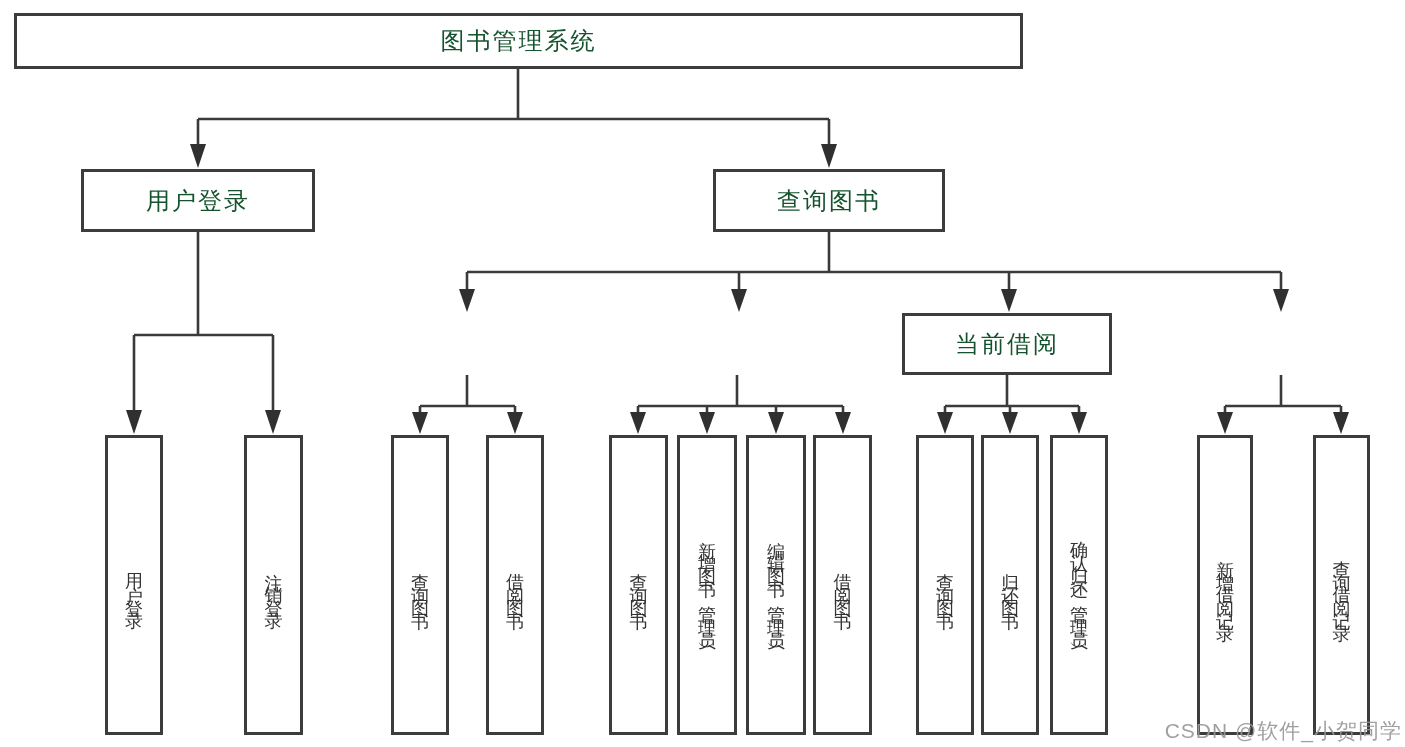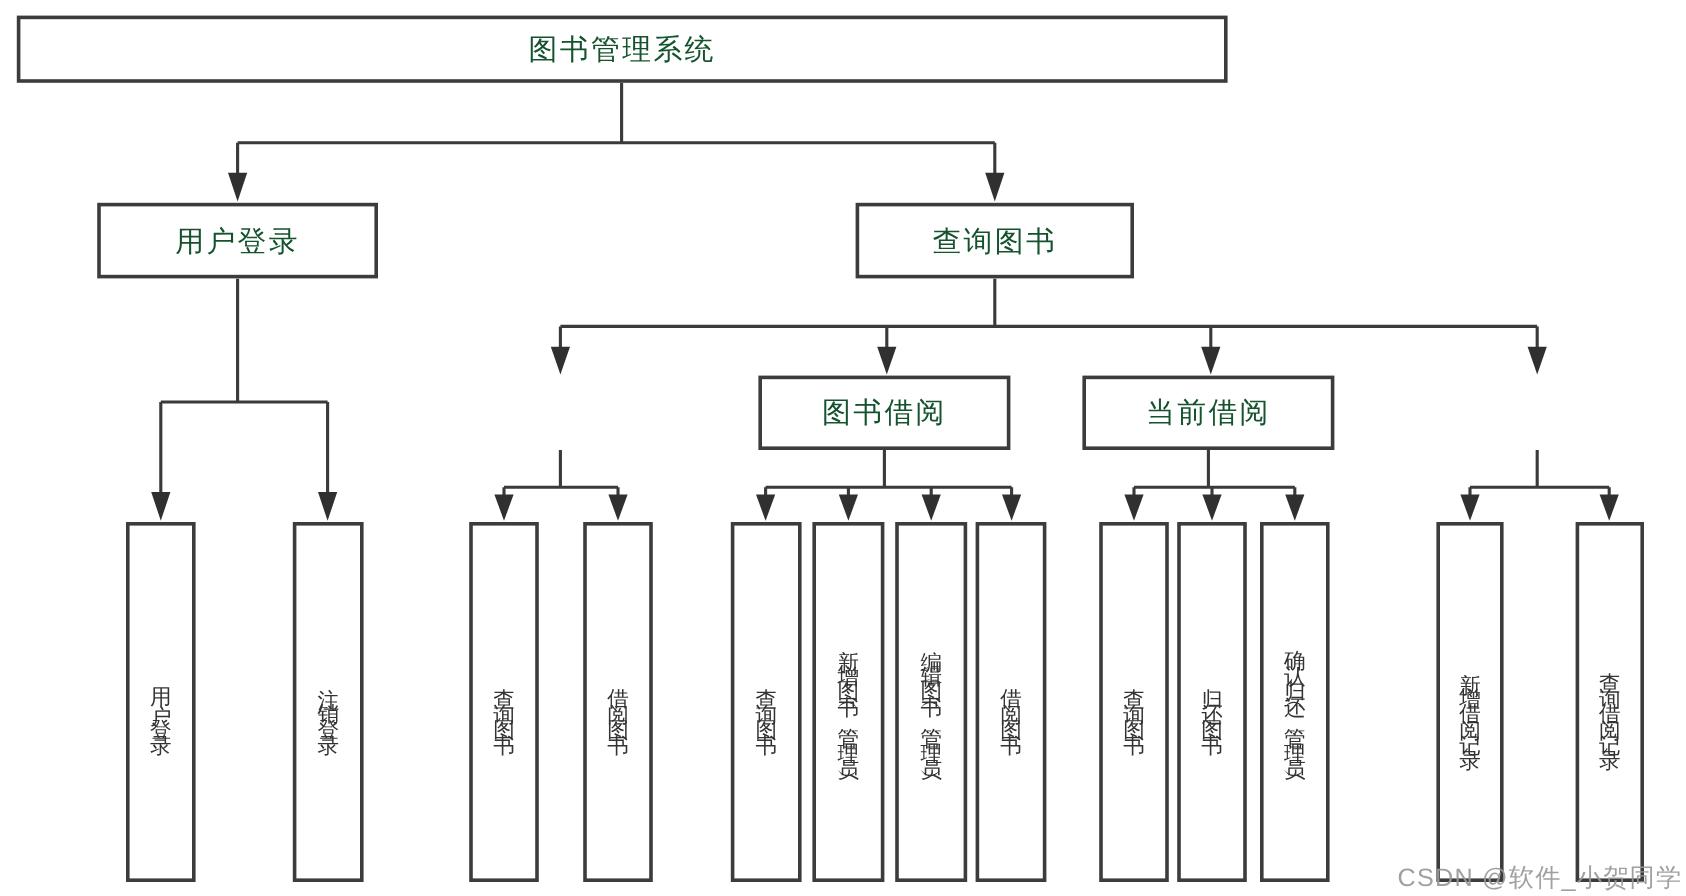--- a/index.html
+++ b/index.html
@@ -139,23 +139,20 @@
     <span class="hlabel">图书管理系统</span>
   </div>
 
   <div class="node" id="n-login">
     <span class="hlabel">用户登录</span>
   </div>
   <div class="node" id="n-mgmt">
     <span class="hlabel">查询图书</span>
   </div>
 
-  <div class="node" id="n-borrow">
-    <span class="hlabel">图书借阅</span>
-  </div>
   <div class="node" id="n-current">
     <span class="hlabel">当前借阅</span>
   </div>
 
   <div class="node leaf" id="l-user-0">
     <span class="vlabel">用户登录</span>
   </div>
   <div class="node leaf" id="l-user-1">
     <span class="vlabel">注销登录</span>
   </div>

